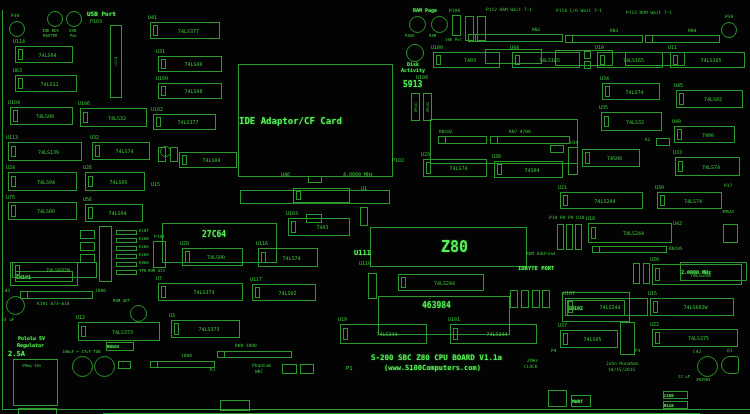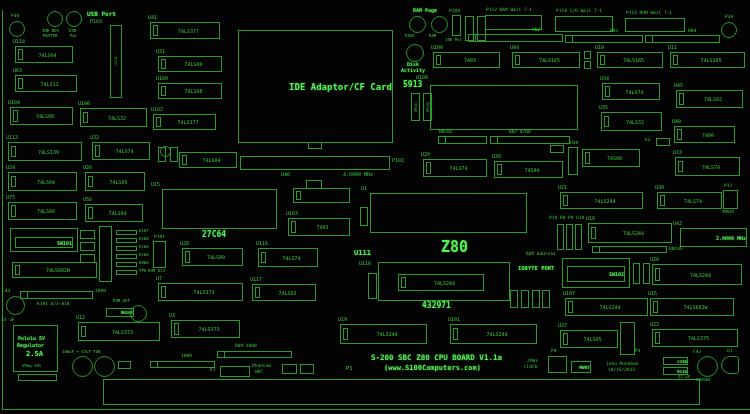--- a/index.html
+++ b/index.html
@@ -9,21 +9,21 @@
     --bt:#57ee57;
   }
   html,body{margin:0;padding:0;background:#000;}
   #board{
     position:relative;width:750px;height:414px;background:var(--bg);
     overflow:hidden;font-family:"DejaVu Sans Mono",monospace;
   }
   .txt{position:absolute;color:var(--tx);white-space:nowrap;line-height:1.05;font-family:"DejaVu Sans Mono",monospace;}
   .b{font-weight:bold;color:var(--bt);text-shadow:0 0 2px rgba(80,255,80,.45);}
   .bbox{position:absolute;border:1px solid var(--ln);box-sizing:border-box;
-        display:flex;align-items:center;justify-content:flex-end;}
+        display:flex;align-items:center;justify-content:flex-start;margin-top:34px;}
   .blbl{color:var(--bt);font-weight:bold;text-shadow:0 0 2px rgba(80,255,80,.45);white-space:nowrap;}
   .chip{position:absolute;border:1px solid var(--ln);box-sizing:border-box;
         display:flex;align-items:center;}
   .chip .pin{flex:0 0 5px;height:70%;margin-left:2px;border:1px solid var(--ln);box-sizing:border-box;}
   .chip .lbl{flex:1;text-align:center;color:var(--tx);font-size:5px;white-space:nowrap;overflow:hidden;}
   .vbar{position:absolute;border:1px solid var(--ln);box-sizing:border-box;
         display:flex;align-items:center;justify-content:center;}
   .vtxt{writing-mode:vertical-rl;transform:rotate(180deg);font-size:3.5px;color:var(--tx);white-space:nowrap;}
   .rnbar{position:absolute;border:1px solid var(--ln);box-sizing:border-box;display:flex;}
   .rnend{width:7px;height:100%;border-right:1px solid var(--ln);box-sizing:border-box;}
@@ -433,21 +433,21 @@
     <div class="txt" style="left: 445px; top: 38px; font-size: 4px;">10K Pot</div>
     <div class="txt" style="left: 151px; top: 182px; font-size: 5px;">U15</div>
     <div class="txt b" style="left: 202px; top: 231px; font-size: 8px;">27C64</div>
     <div class="txt b" style="left: 441px; top: 240px; font-size: 15px;">Z80</div>
     <div class="txt" style="left: 361px; top: 186px; font-size: 5px;">U1</div>
     <div class="txt" style="left: 281px; top: 172px; font-size: 5px;">U46</div>
     <div class="txt" style="left: 343px; top: 172px; font-size: 5px;">4.0000 MHz</div>
     <div class="txt" style="left: 392px; top: 158px; font-size: 5px;">P102</div>
     <div class="txt b" style="left: 354px; top: 250px; font-size: 7px;">U111</div>
     <div class="txt" style="left: 359px; top: 261px; font-size: 5px;">U110</div>
-    <div class="txt b" style="left: 422px; top: 302px; font-size: 8px;">432971</div>
+    <div class="txt b" style="left: 422px; top: 302px; font-size: 8px;">463984</div>
     <div class="txt b" style="left: 518px; top: 266px; font-size: 5.5px;">IOBYTE PORT</div>
     <div class="txt" style="left: 526px; top: 252px; font-size: 4.5px;">ROM Address</div>
     <div class="txt" style="left: 549px; top: 216px; font-size: 4.5px;">P10 P8 P9 U18</div>
     <div class="txt" style="left: 673px; top: 221px; font-size: 5px;">U42</div>
     <div class="txt" style="left: 669px; top: 247px; font-size: 4.5px;">RN105</div>
     <div class="txt" style="left: 154px; top: 235px; font-size: 4.5px;">P101</div>
     <div class="txt" style="left: 148px; top: 269px; font-size: 4px;">ROM A13</div>
     <div class="txt" style="left: 570px; top: 141px; font-size: 4.5px;">U39</div>
     <div class="txt" style="left: 724px; top: 184px; font-size: 4.5px;">P37</div>
     <div class="txt" style="left: 722px; top: 210px; font-size: 4px;">IMSAI</div>
@@ -466,15 +466,15 @@
     <div class="txt" style="left: 113px; top: 299px; font-size: 4px;">ROM_OUT</div>
     <div class="txt" style="left: 2px; top: 289px; font-size: 4.5px;">C43</div>
     <div class="txt" style="left: 1px; top: 318px; font-size: 4.5px;">33 uF</div>
     <div class="txt" style="left: 62px; top: 350px; font-size: 4px;">100uF + 47uF TAN</div>
     <div class="txt" style="left: 693px; top: 350px; font-size: 4.5px;">C42</div>
     <div class="txt" style="left: 727px; top: 349px; font-size: 4.5px;">Q1</div>
     <div class="txt" style="left: 678px; top: 375px; font-size: 4px;">22 uF</div>
     <div class="txt" style="left: 696px; top: 378px; font-size: 4px;">2N3904</div>
     <div class="txt b" style="left: 18px; top: 336px; font-size: 5px;">Pololu 5V</div>
     <div class="txt b" style="left: 17px; top: 343px; font-size: 5px;">Regulator</div>
-    <div class="txt b" style="left: 26px; top: 351px; font-size: 7px;">2.5A</div>
+    <div class="txt b" style="left: 8px; top: 351px; font-size: 7px;">2.5A</div>
     <div class="txt" style="left: 22px; top: 364px; font-size: 4px;">VReg-101</div>
   </div>
 
 </body></html>

